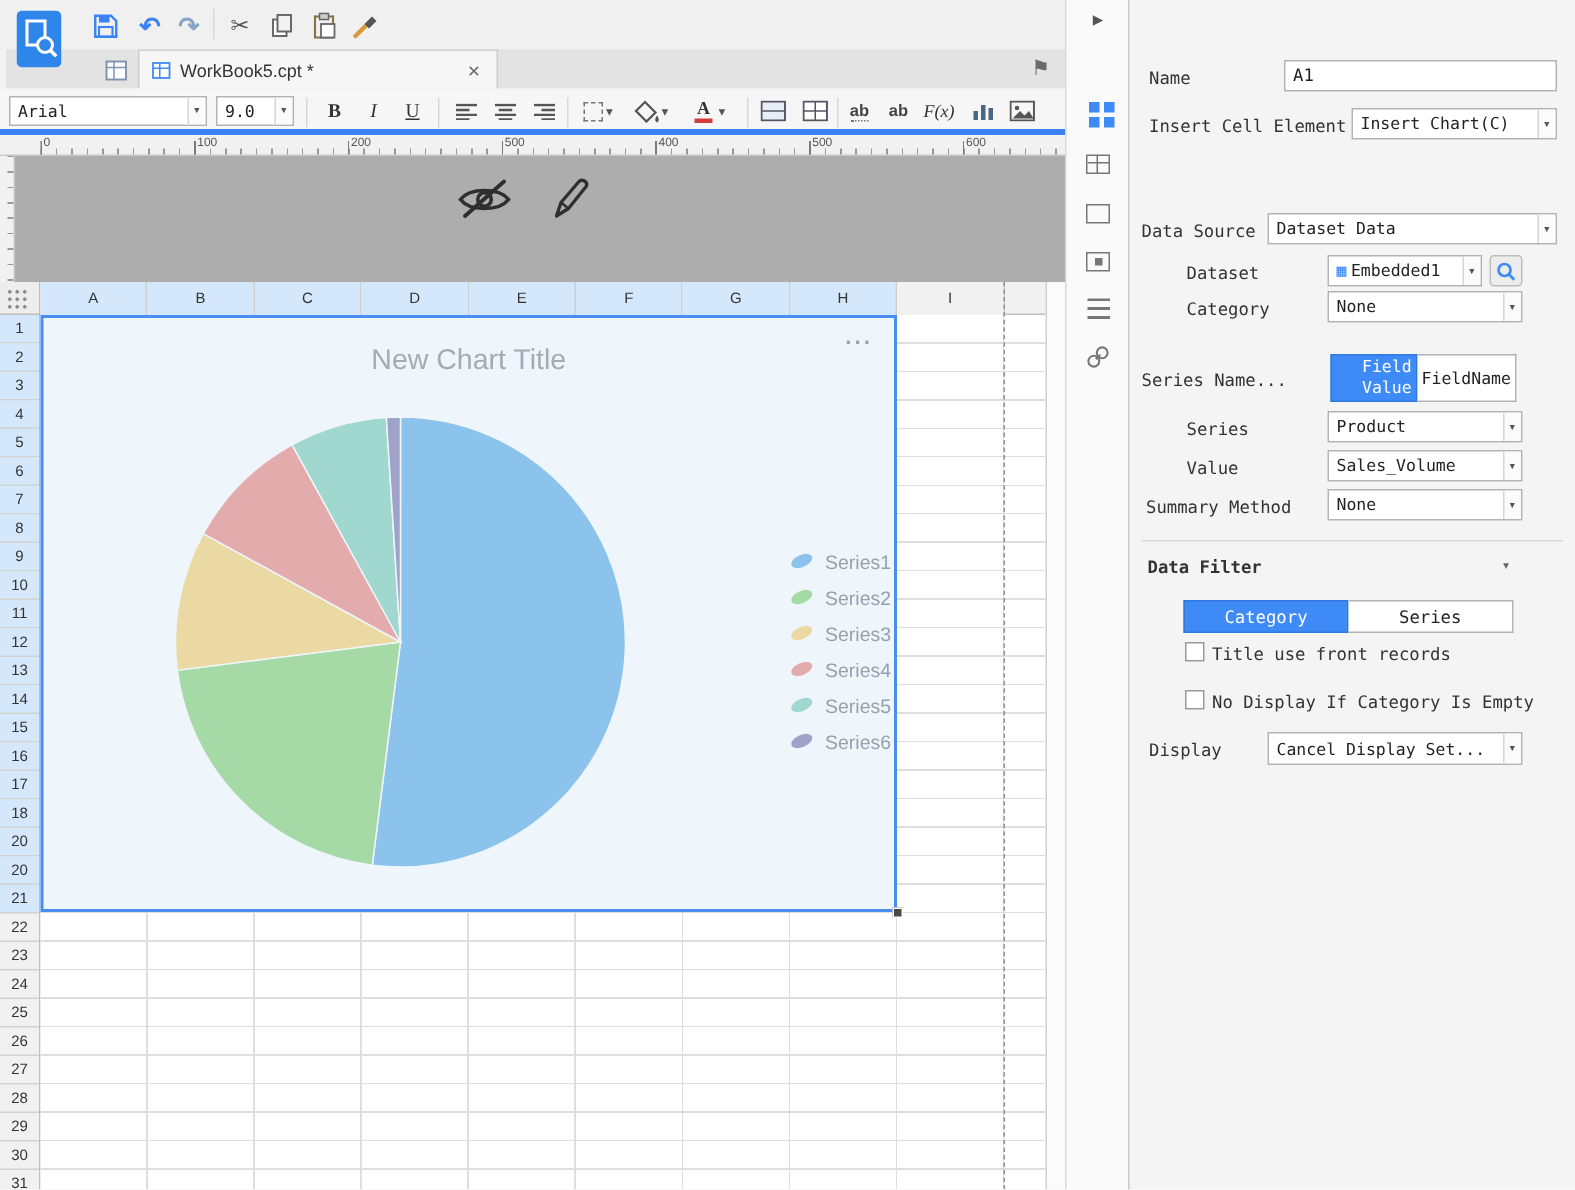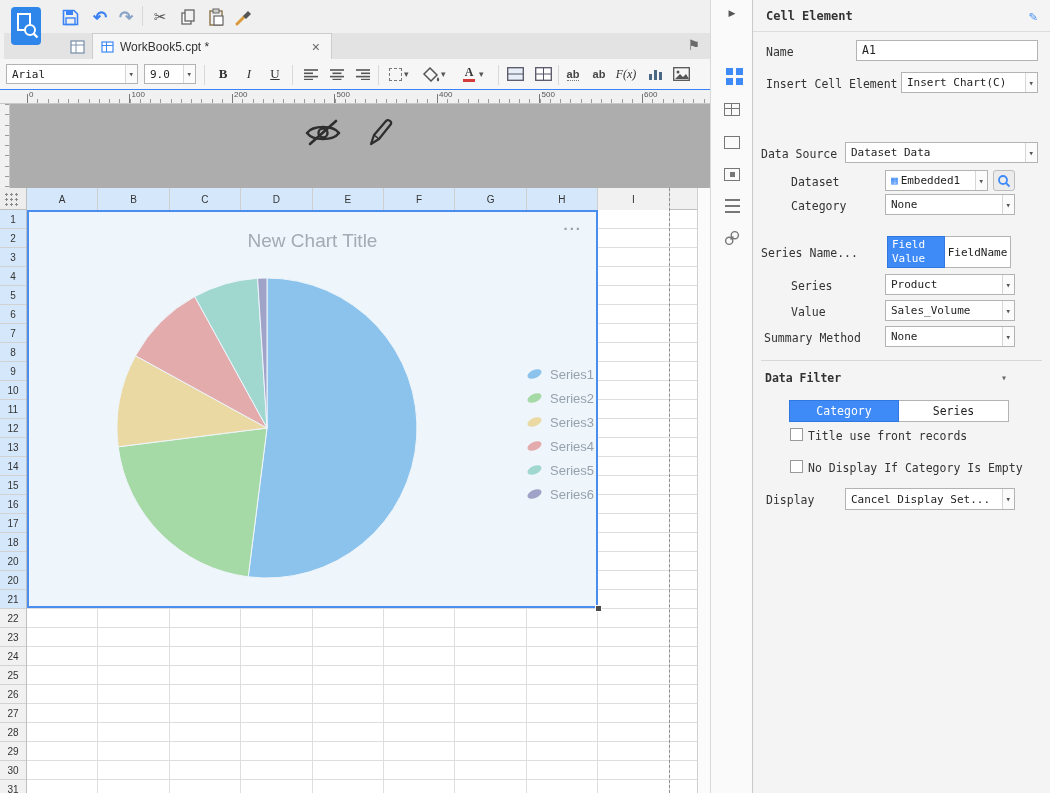--- a/index.html
+++ b/index.html
@@ -19,21 +19,21 @@
   .vsep { position:absolute; top:6px; width:1px; height:20px; background:#d8d8d8; }
 
   .row2 { position:absolute; left:4px; top:33px; width:710px; height:26px; background:#e3e3e3; }
   .sheet-list-btn { position:absolute; left:62px; top:5px; width:22px; height:18px; display:flex; align-items:center; justify-content:center; }
   .doc-tab { position:absolute; left:88px; top:0; width:240px; height:26px; background:#f6f6f6;
              border:1px solid #cdcdcd; border-bottom:none; display:flex; align-items:center; padding:0 8px; }
   .doc-tab .ttl { font-size:12px; color:#333; margin-left:6px; flex:1; white-space:nowrap; overflow:hidden; }
   .doc-tab .close { color:#666; font-size:14px; line-height:14px; padding:0 3px; }
   .flag-btn { position:absolute; right:14px; top:4px; font-size:14px; color:#6a6a6a; }
 
-  .row3 { position:absolute; left:0; top:59px; width:710px; height:31px; background:#f6f6f6; border-bottom:1px solid #3b82f6; }
+  .row3 { position:absolute; left:0; top:59px; width:710px; height:31px; background:#f6f6f6; border-bottom:4px solid #3b82f6; }
   .combo { display:flex; align-items:center; background:#fff; border:1px solid #b3b3b3; font-size:11px;
            font-family:"DejaVu Sans Mono", monospace; color:#222; padding-left:5px; overflow:hidden; white-space:nowrap; }
   .combo .cv { margin-left:auto; border-left:1px solid #d6d6d6; align-self:stretch; display:flex; align-items:center;
                padding:0 3px; color:#555; font-size:9px; background:#fbfbfb; }
   .font-combo { position:absolute; left:6px; top:5px; width:132px; height:20px; }
   .size-combo { position:absolute; left:144px; top:5px; width:52px; height:20px; }
   .fbtn { position:absolute; top:5px; width:22px; height:20px; display:flex; align-items:center; justify-content:center;
           font-family:"Liberation Serif", serif; font-size:13px; color:#333; }
   .dd-arrow { position:absolute; top:10px; font-size:9px; color:#555; }
   .ab-txt { font-family:"Liberation Sans",sans-serif; font-size:11px; font-weight:bold; color:#444; }
@@ -112,21 +112,21 @@
   .pinput { position:absolute; background:#fff; border:1px solid #b3b3b3; font-size:11.5px;
             font-family:"DejaVu Sans Mono", monospace; padding-left:5px; color:#222; }
   .ptabs { position:absolute; left:0; top:103px; width:100%; height:30px; display:flex; }
   .ptab { flex:1; display:flex; align-items:center; justify-content:center; text-align:center; font-size:11.5px;
           line-height:13px; background:#dbdbdb; border:1px solid #c4c4c4; margin-left:-1px; padding:0 3px; }
   .ptab.active { background:#f4f4f4; border-bottom-color:#f4f4f4; }
   .ds-icon { color:#3e8af7; font-size:11px; margin-right:3px; }
   .mag-btn { position:absolute; left:240px; top:170px; width:22px; height:21px; background:#ececec; border:1px solid #bdbdbd;
              border-radius:3px; display:flex; align-items:center; justify-content:center; }
   .seg-blue { background:#3e8af7; color:#fff; border:1px solid #2f78e0; font-size:11px; line-height:14px;
-              display:flex; align-items:center; padding-left:4px; }
+              display:flex; align-items:center; padding-left:20px; }
   .seg-white { background:#fff; color:#222; border:1px solid #b3b3b3; border-left:none; font-size:11px;
                display:flex; align-items:center; justify-content:center; }
   .pdivider { position:absolute; left:8px; right:8px; top:360px; height:1px; background:#d8d8d8; }
   .section-label { font-weight:bold; }
   .chev { position:absolute; font-size:10px; color:#666; }
   .fbtn2 { position:absolute; height:22px; display:flex; align-items:center; justify-content:center; font-size:11.5px; }
   .btn-blue { background:#3e8af7; color:#fff; border:1px solid #2f78e0; }
   .btn-white { background:#fff; color:#222; border:1px solid #b3b3b3; border-left:none; }
   .cbx { position:absolute; width:13px; height:13px; background:#fff; border:1px solid #9a9a9a; }
 </style>
@@ -458,24 +458,20 @@
     <div class="strip-icon" style="top:228px">
       <svg width="16" height="16">
         <circle cx="5.2" cy="10.8" r="3.6" fill="none" stroke="#777" stroke-width="1.4"></circle>
         <circle cx="10.8" cy="5.2" r="3.6" fill="none" stroke="#777" stroke-width="1.4"></circle>
         <line x1="6.5" y1="9.5" x2="9.5" y2="6.5" stroke="#777" stroke-width="1.4"></line>
       </svg>
     </div>
   </div>
 
   <div class="panel">
-    <div class="panel-header">
-      <div class="panel-title">Cell Element</div>
-      <div class="panel-edit">✎</div>
-    </div>
 
     <div class="plabel" style="left:13px;top:45px">Name</div>
     <div class="pinput" style="left:103px;top:40px;width:182px;height:21px;line-height:19px">A1</div>
 
     <div class="plabel" style="left:13px;top:77px">Insert Cell Element</div>
     <div class="combo" style="position:absolute;left:148px;top:72px;width:137px;height:21px">
       <span>Insert Chart(C)</span>
       <span class="cv">▾</span>
     </div>
 

